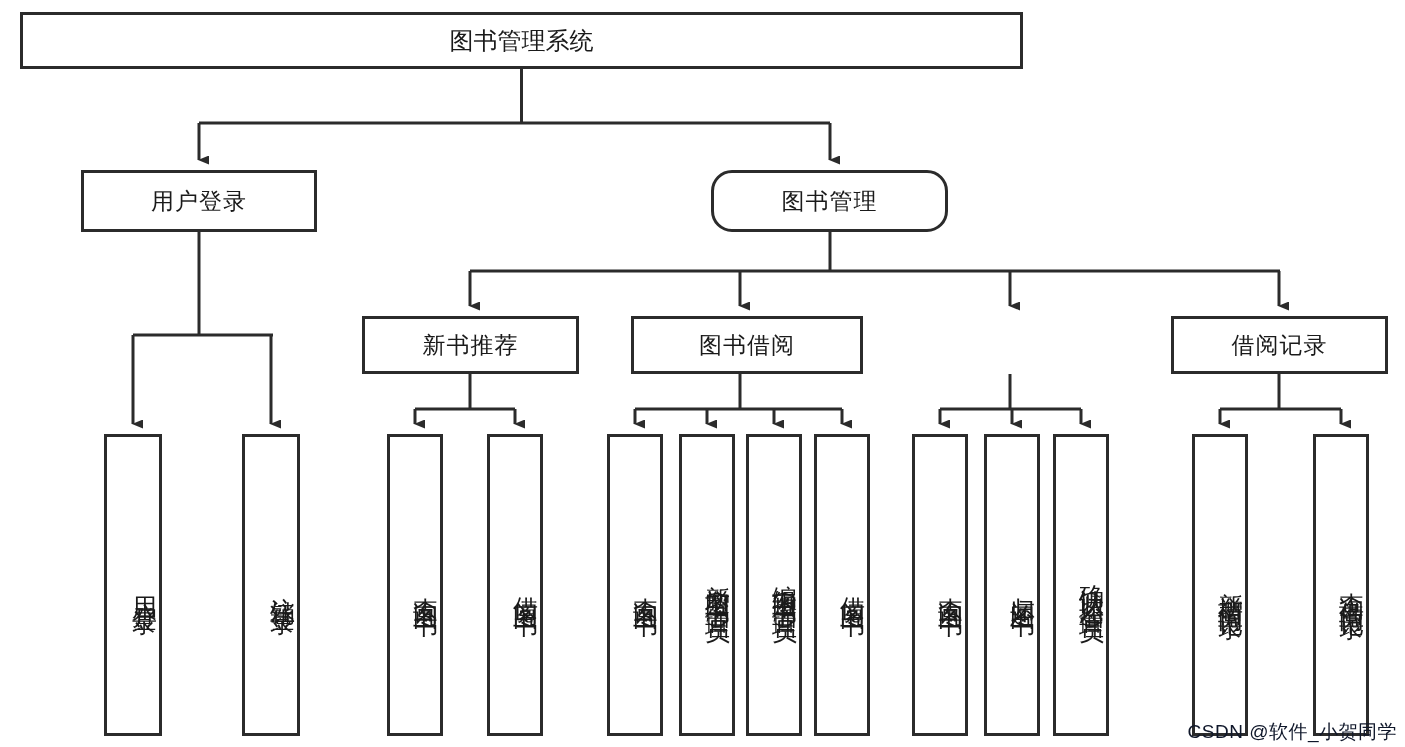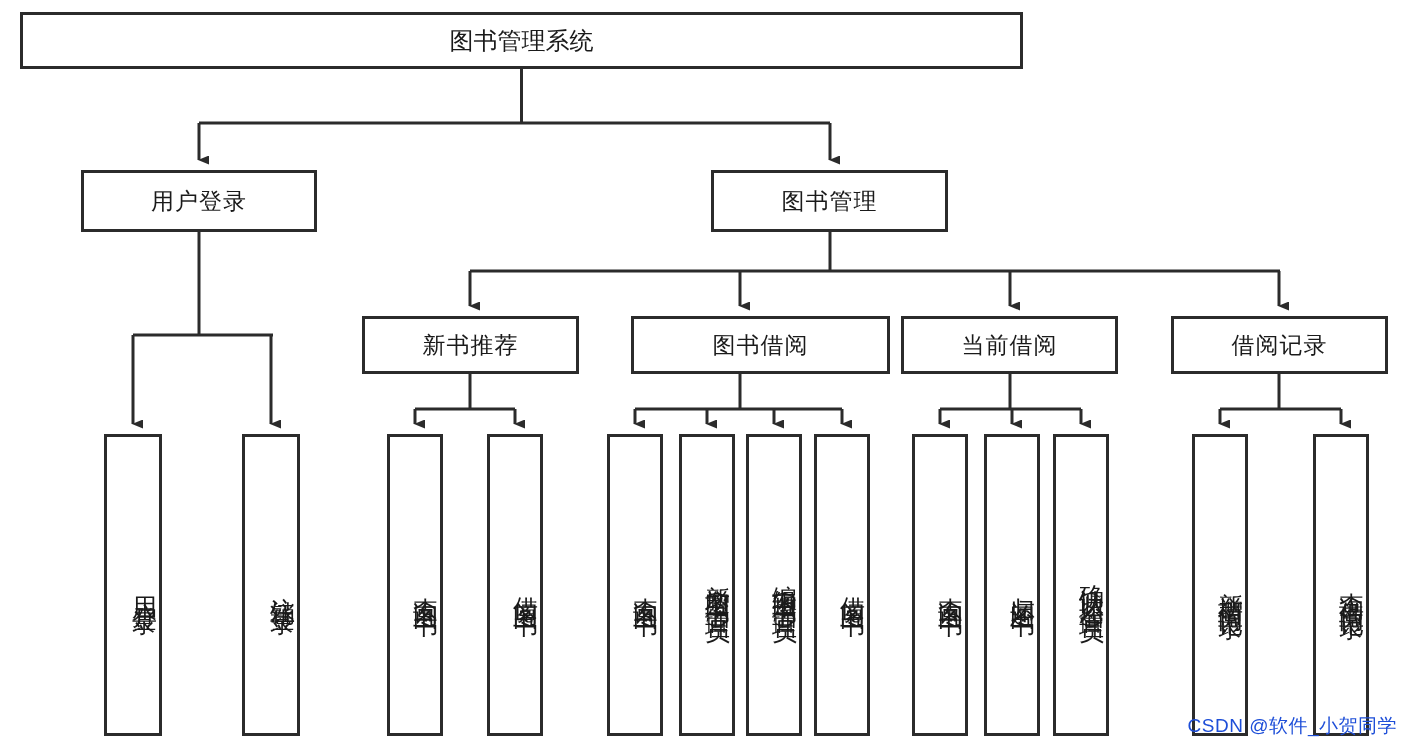--- a/index.html
+++ b/index.html
@@ -54,23 +54,23 @@
     justify-content: center;
   }
   .node.v .vtext {
     writing-mode: vertical-rl;
     text-orientation: upright;
     display: block;
   }
   .watermark {
     position: absolute;
     right: 8px;
-    bottom: 8px;
+    bottom: 2px;
     font-size: 19px;
-    color: #1d4ed8;
+    color: #0f172a;
     white-space: nowrap;
     letter-spacing: 0.5px;
   }
 </style>
 </head>
 <body>
 
 <div id="canvas">
 
   <svg class="wires" viewBox="0 0 1405 747">
@@ -123,32 +123,29 @@
     </g>
   </svg>
 
   <div class="node root" style="left:20px; top:12px; width:1003px; height:57px;">
     <span>图书管理系统</span>
   </div>
 
   <div class="node h" style="left:81px; top:170px; width:236px; height:62px;">
     <span>用户登录</span>
   </div>
-  <div class="node h" style="left:711px; top:170px; width:237px; height:62px;">
+  <div class="node h" style="left:711px; top:170px; width:237px; height:62px;border-radius:21px;">
     <span>图书管理</span>
   </div>
 
   <div class="node h" style="left:362px; top:316px; width:217px; height:58px;justify-content:center;">
     <span>新书推荐</span>
   </div>
-  <div class="node h" style="left:631px; top:316px; width:259px; height:58px;font-family:Liberation Serif, serif;">
+  <div class="node h" style="left:631px; top:316px; width:232px; height:58px;font-family:Liberation Serif, serif;">
     <span>图书借阅</span>
-  </div>
-  <div class="node h" style="left:901px; top:316px; width:217px; height:58px;">
-    <span>当前借阅</span>
   </div>
   <div class="node h" style="left:1171px; top:316px; width:217px; height:58px;text-align:right;">
     <span>借阅记录</span>
   </div>
 
   <div class="node v" style="left:104px; top:434px; width:58px; height:302px;">
     <span class="vtext">用户登录</span>
   </div>
   <div class="node v" style="left:242px; top:434px; width:58px; height:302px;">
     <span class="vtext">注销登录</span>

